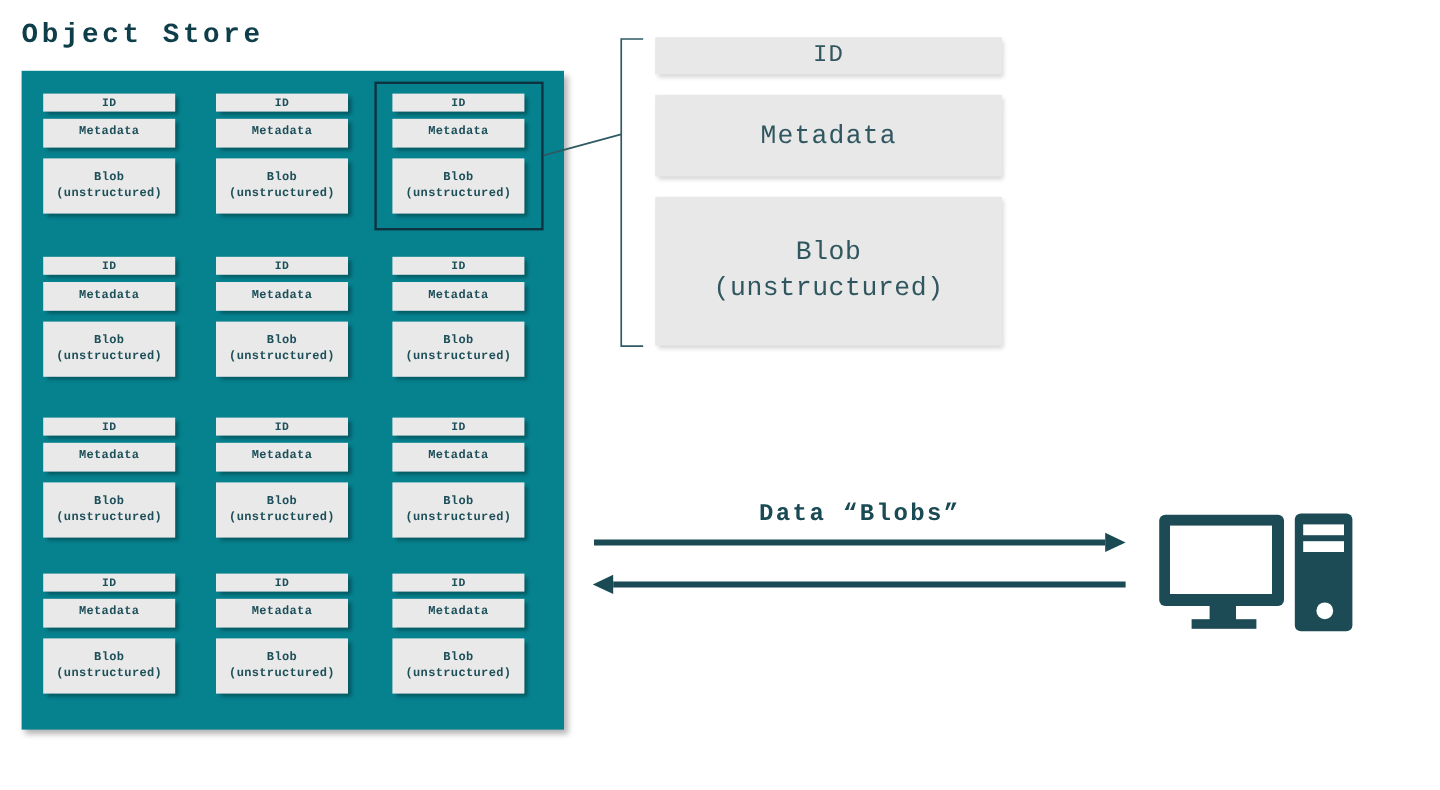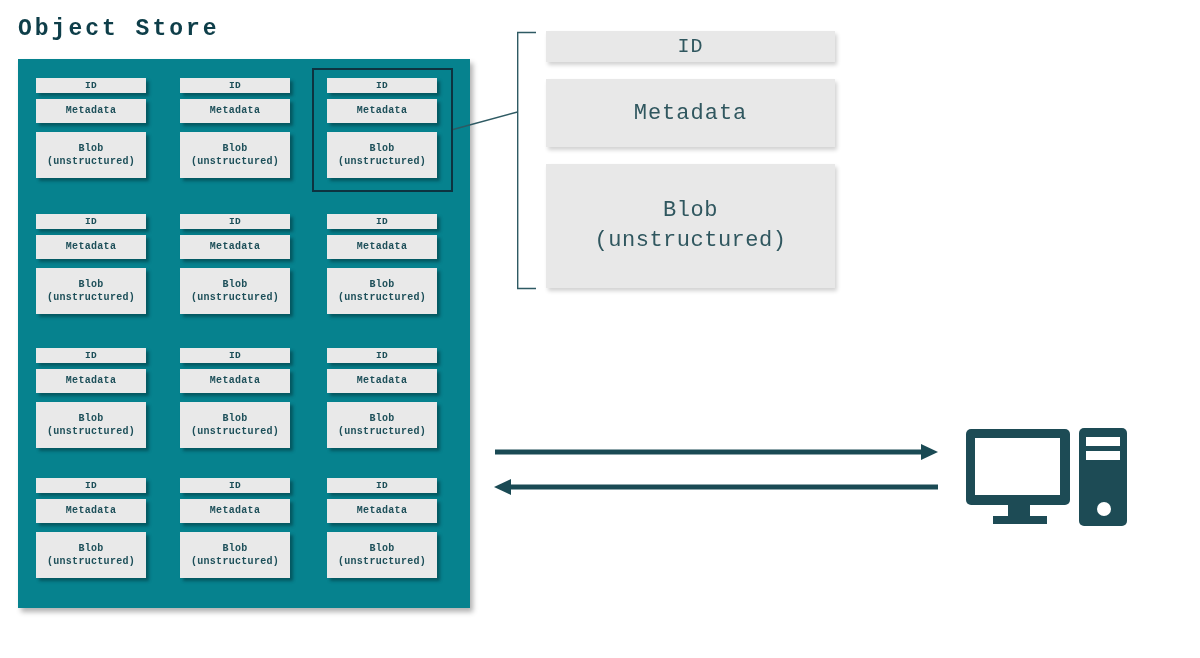--- a/index.html
+++ b/index.html
@@ -195,20 +195,21 @@
     </div>
     <div class="d-box d-meta">
       <span>Metadata</span>
     </div>
     <div class="d-box d-blob">
       <span>Blob</span>
       <span>(unstructured)</span>
     </div>
   </div>
 
+  <div class="arrow-label label-top">Data “Blobs”</div>
 
   <svg class="computer" width="166" height="105" viewBox="0 0 166 105">
     <g fill="#1D4B55">
       <rect x="1" y="4" width="104" height="76" rx="5"></rect>
       <rect x="43" y="80" width="22" height="13"></rect>
       <rect x="28" y="91" width="54" height="8"></rect>
       <rect x="114" y="3" width="48" height="98" rx="5"></rect>
     </g>
     <rect x="10" y="13" width="85" height="57" fill="#ffffff"></rect>
     <rect x="121" y="12" width="34" height="9" fill="#ffffff"></rect>

